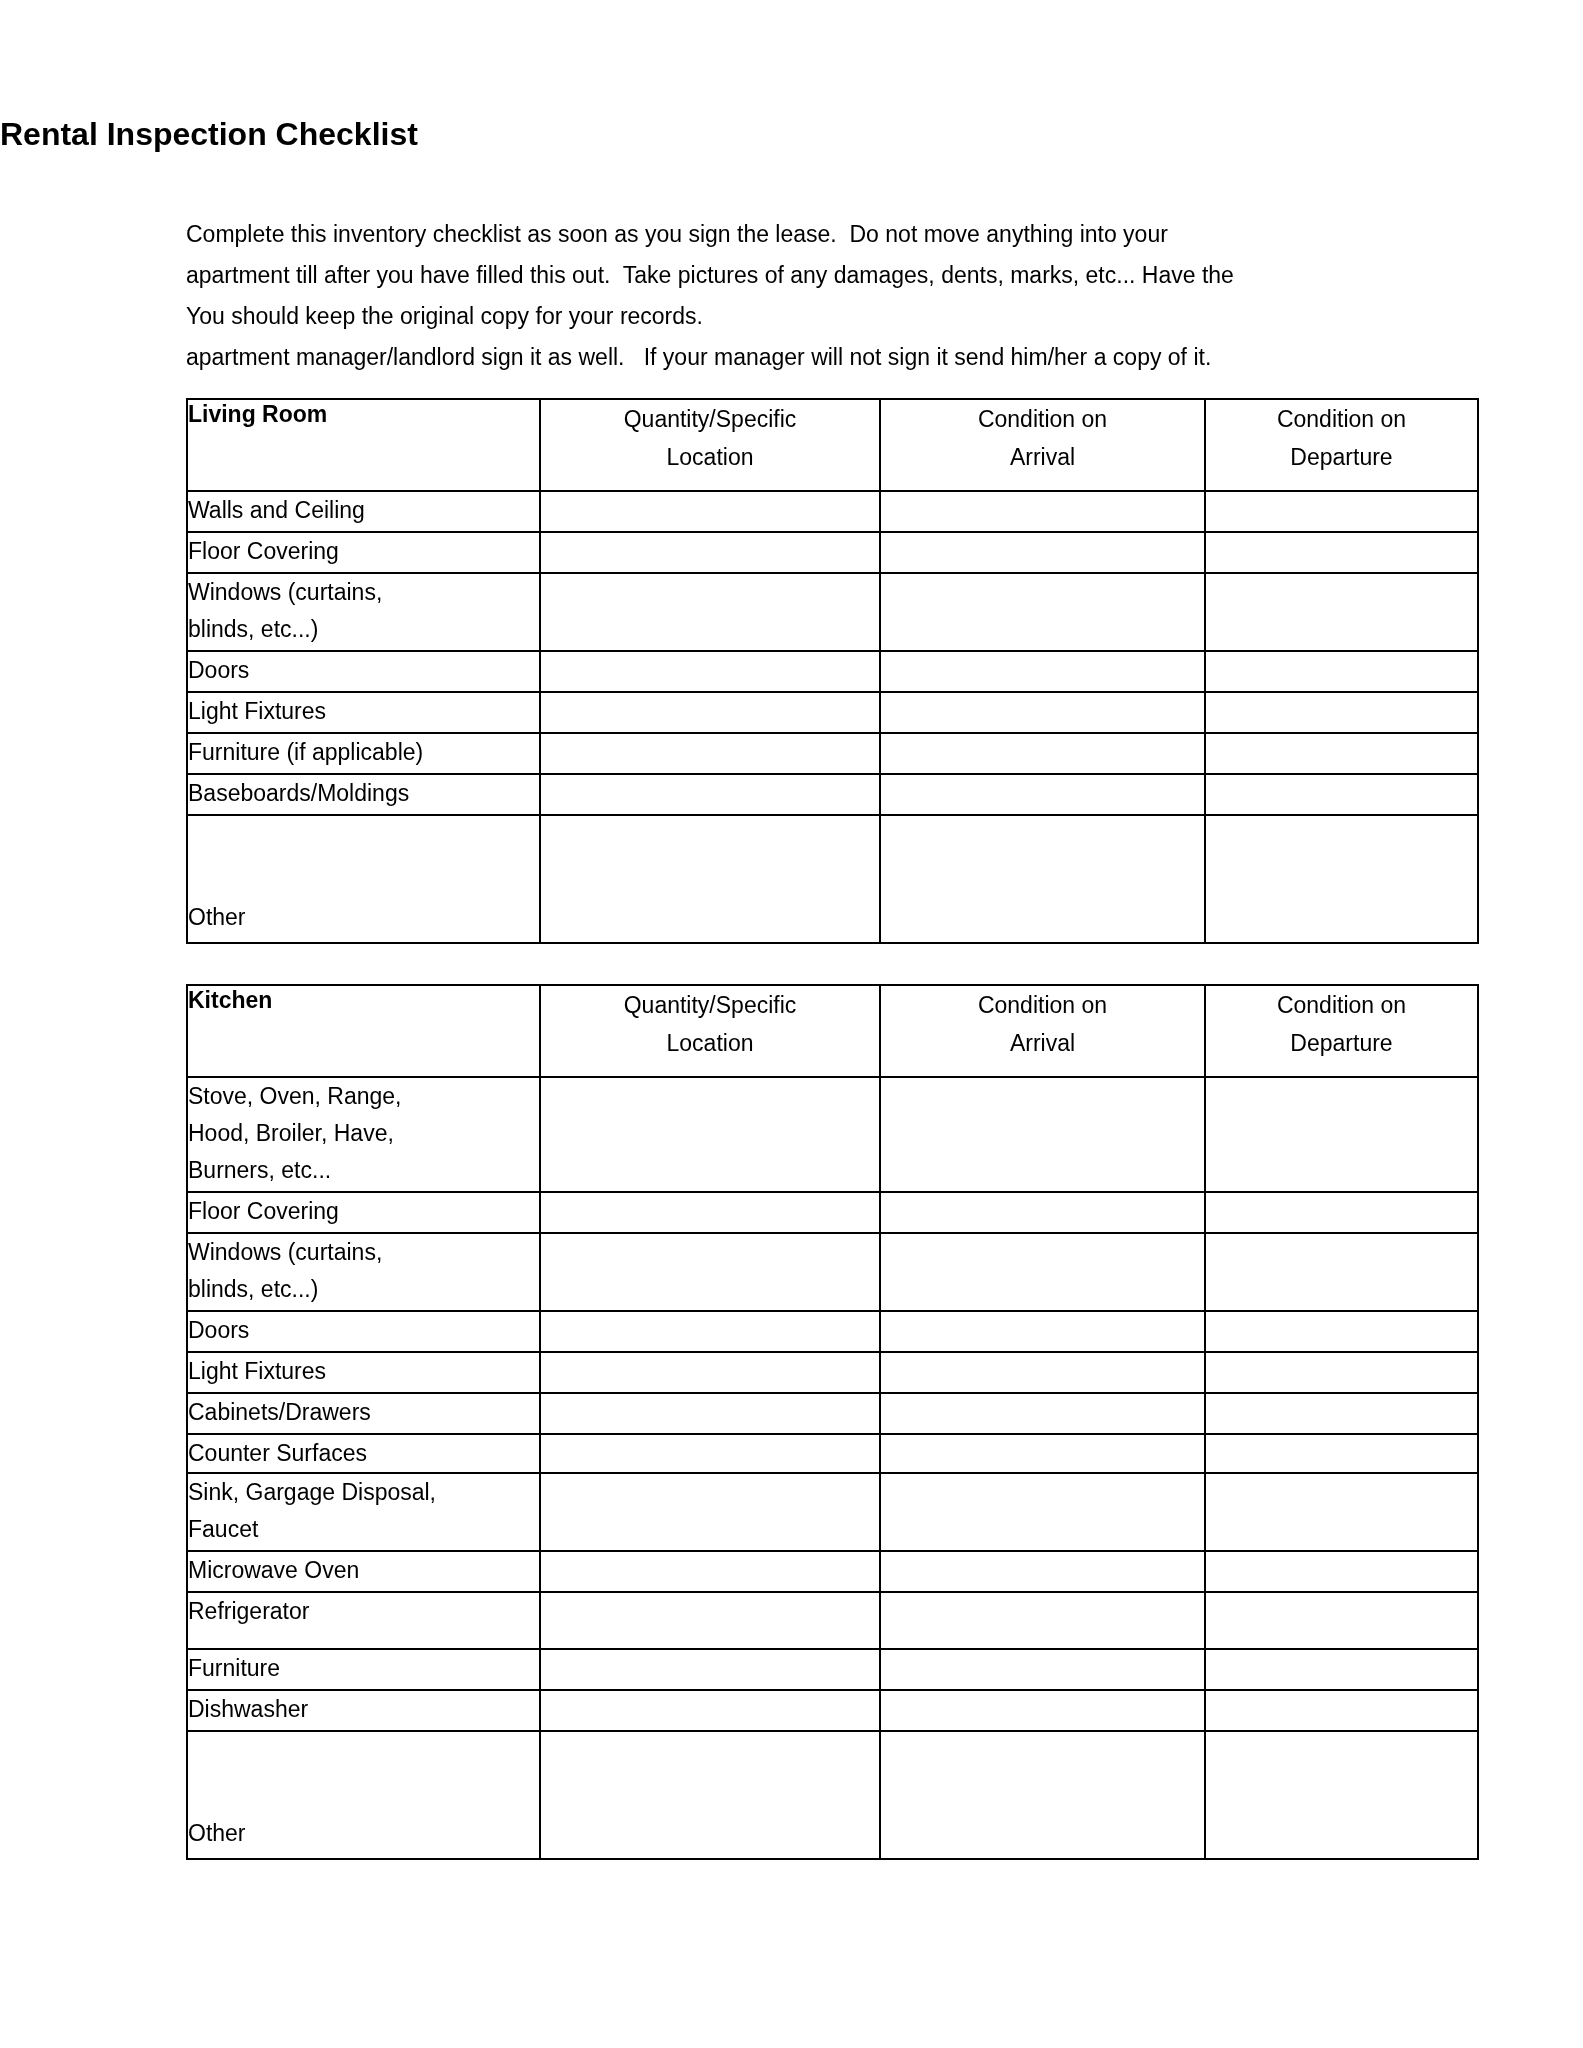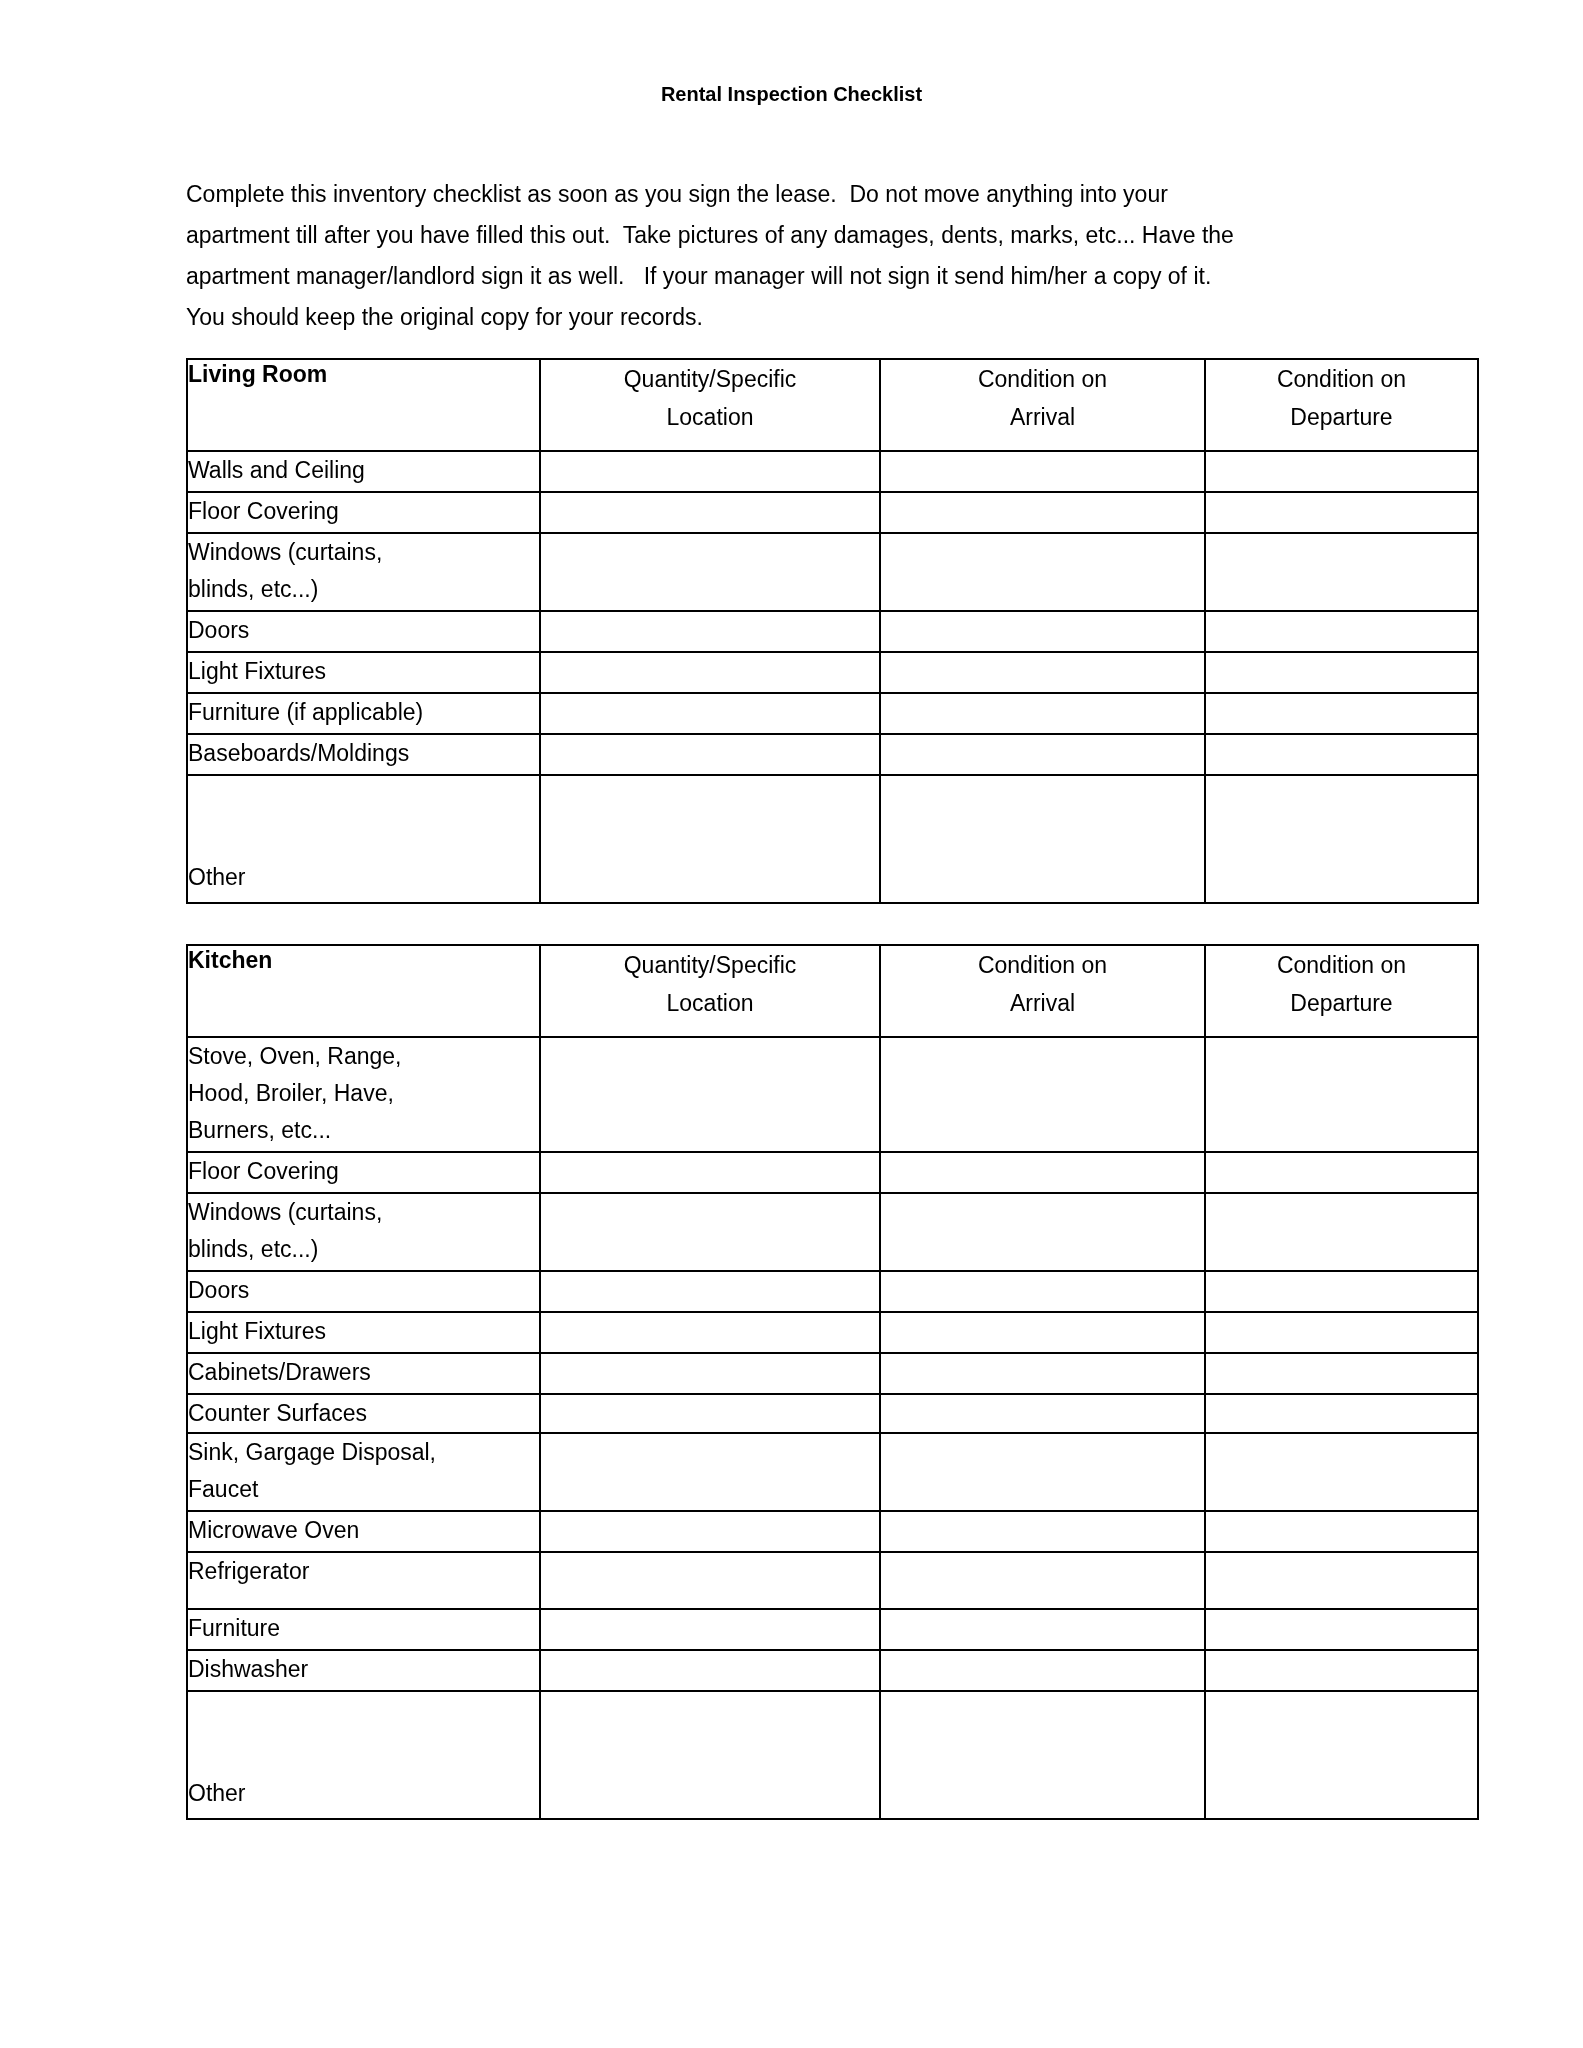--- a/index.html
+++ b/index.html
@@ -8,24 +8,24 @@
     background: #ffffff;
   }
   body {
     width: 1583px;
     height: 2048px;
     font-family: "Liberation Sans", sans-serif;
     color: #000000;
     overflow: hidden;
   }
   .title {
-    margin-top: 74px;
+    margin-top: 114px;
     width: 100%;
-    text-align: center;
-    font-size: 20px;
+    text-align: left;
+    font-size: 32px;
     font-weight: 700;
     line-height: 40px;
   }
   .content {
     margin-left: 186px;
     width: 1292px;
   }
   .intro {
     margin-top: 60px;
   }
@@ -71,22 +71,22 @@
 </style>
 </head>
 <body>
 
 <div class="doc">
   <div class="title">Rental Inspection Checklist</div>
   <div class="content">
     <div class="intro" id="intro">
         <div class="intro-line">Complete this inventory checklist as soon as you sign the lease.  Do not move anything into your</div>
         <div class="intro-line">apartment till after you have filled this out.  Take pictures of any damages, dents, marks, etc... Have the</div>
+        <div class="intro-line">You should keep the original copy for your records.</div>
         <div class="intro-line">apartment manager/landlord sign it as well.   If your manager will not sign it send him/her a copy of it.</div>
-        <div class="intro-line">You should keep the original copy for your records.</div>
       </div>
     <div id="tables">
         <table class="grid">
           <colgroup>
             <col style="width: 353px;">
             <col style="width: 340px;">
             <col style="width: 325px;">
             <col style="width: 273px;">
           </colgroup>
           <tbody>

